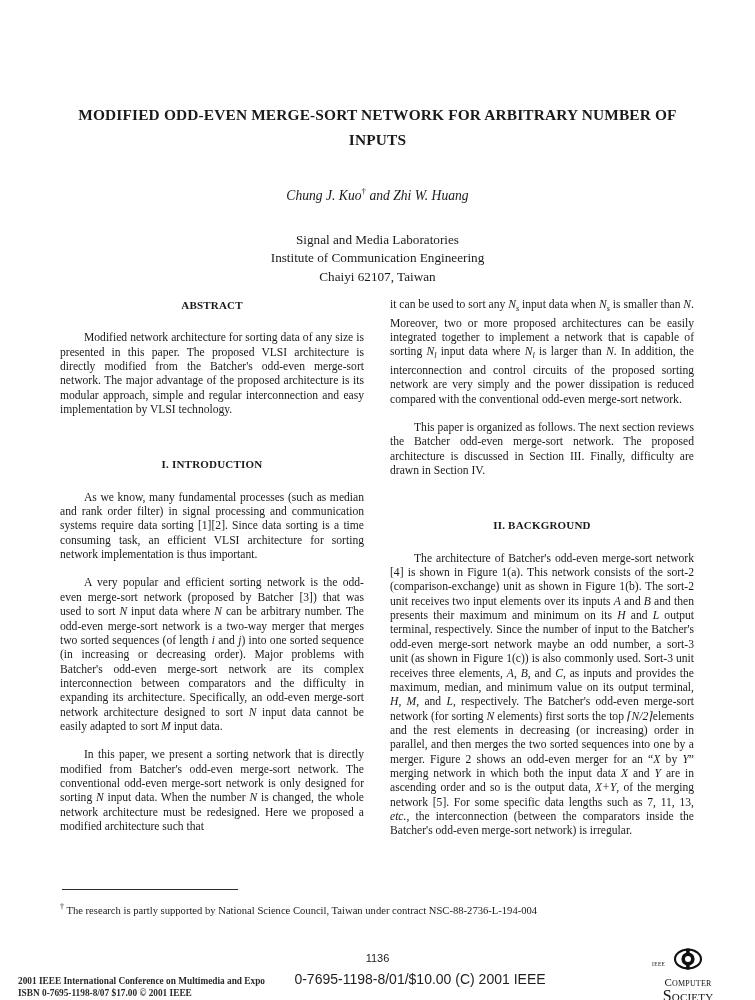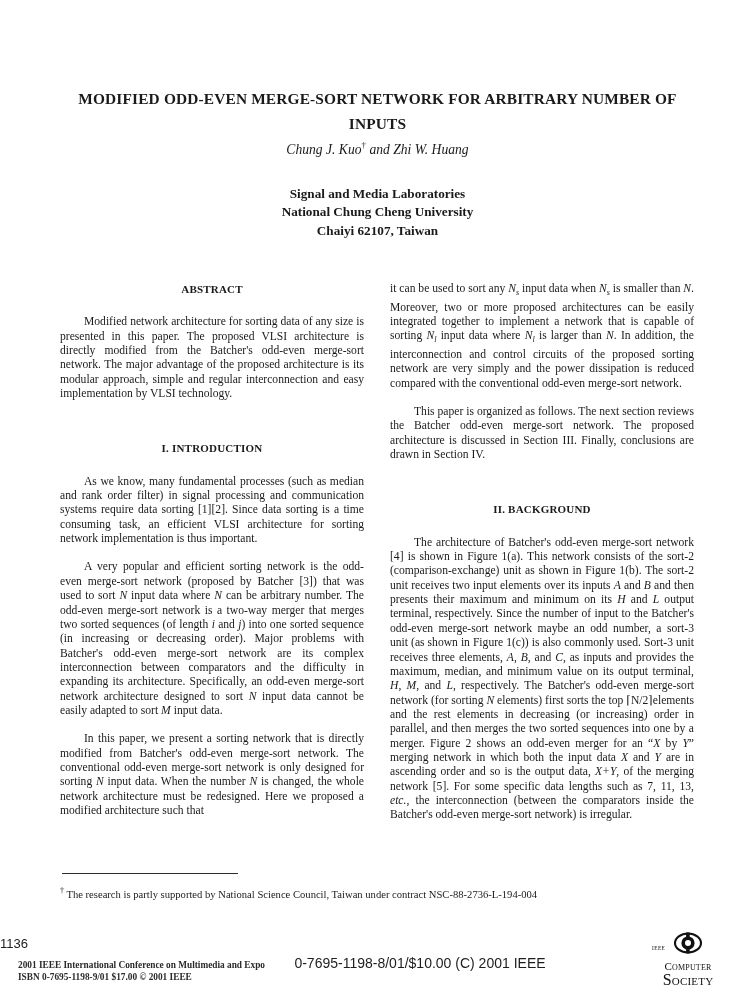--- a/index.html
+++ b/index.html
@@ -11,55 +11,55 @@
     width: 755px;
     height: 1000px;
     position: relative;
     font-family: "Liberation Serif", "DejaVu Serif", serif;
     color: #1a1a1a;
     overflow: hidden;
   }
 
   .page {
     position: absolute;
-    left: 0; top: 0;
+    left: 0; top: 16px;
     width: 755px;
     height: 700px;
   }
 
   
   .title-block {
     position: absolute;
     left: 62px;
     top: 86px;
     width: 631px;
     text-align: center;
   }
   .paper-title {
     font-size: 15.4px;
     font-weight: bold;
     line-height: 25px;
     letter-spacing: 0.15px;
     margin: 0;
   }
   .authors {
+    margin-top: 30px;
     font-size: 13.6px;
     font-style: italic;
     line-height: 18px;
   }
   .authors .dag {
     font-size: 9px;
     vertical-align: super;
     font-style: normal;
   }
   .affiliation {
     margin-top: 26px;
     font-size: 13.2px;
     line-height: 18.6px;
-    font-weight: bold;
   }
 
   
   .col {
     position: absolute;
     top: 282px;
     width: 304px;
     font-size: 11.6px;
     line-height: 14.35px;
     text-align: justify;
@@ -82,21 +82,21 @@
     hyphens: manual;
   }
   p.para:last-child { margin-bottom: 0; }
 
   i.v { font-style: italic; }
   .sub {
     font-size: 8.2px;
     vertical-align: sub;
     font-style: italic;
   }
-  .ceil { }
+  .ceil { font-style: italic; }
 
   
   .footnote-rule {
     position: absolute;
     left: 62px;
     top: 873px;
     width: 176px;
     height: 0;
     border-top: 1px solid #2b2b2b;
   }
@@ -112,22 +112,23 @@
     font-size: 8px;
     vertical-align: super;
   }
 
   
   .page-number {
     position: absolute;
     left: 0;
     top: 936px;
     width: 755px;
+    text-align: center;
     font-family: "Liberation Sans", "DejaVu Sans", sans-serif;
-    font-size: 13px;
+    font-size: 11px;
     color: #222;
   }
   .footer-left {
     position: absolute;
     left: 18px;
     top: 960px;
     width: 290px;
     font-size: 9.3px;
     line-height: 11.6px;
     color: #2a2a2a;
@@ -191,21 +192,21 @@
 
   <div class="title-block">
     <h1 class="paper-title">MODIFIED ODD-EVEN MERGE-SORT NETWORK FOR ARBITRARY NUMBER OF INPUTS</h1>
 
     <div class="authors">
       <span>Chung J. Kuo</span><span class="dag">†</span><span> and </span><span>Zhi W. Huang</span>
     </div>
 
     <div class="affiliation">
       <div>Signal and Media Laboratories</div>
-      <div>National Chung Cheng University</div>
+      <div>Institute of Communication Engineering</div>
       <div>Chaiyi 62107, Taiwan</div>
     </div>
   </div>
 
   <div class="col col-left">
 
     <h2 class="sec-head">ABSTRACT</h2>
     <p class="para">Modified network architecture for sorting data of any size is presented in this paper. The proposed VLSI architecture is directly modified from the Batcher's odd-even merge-sort network. The major advantage of the proposed architecture is its modular approach, simple and regular interconnection and easy implementation by VLSI technology.</p>
 
     <h2 class="sec-head spaced-above">I. INTRODUCTION</h2>
@@ -215,36 +216,36 @@
     <p class="para"><span>A very popular and efficient sorting network is the odd-even merge-sort network (proposed by Batcher [3]) that was used to sort </span><i class="v">N</i><span> input data where </span><i class="v">N</i><span> can be arbitrary number. The odd-even merge-sort network is a two-way merger that merges two sorted sequences (of length </span><i class="v">i</i><span> and </span><i class="v">j</i><span>) into one sorted sequence (in increasing or decreasing order). Major problems with Batcher's odd-even merge-sort network are its complex interconnection between comparators and the difficulty in expanding its architecture. Specifically, an odd-even merge-sort network architecture designed to sort </span><i class="v">N</i><span> input data cannot be easily adapted to sort </span><i class="v">M</i><span> input data.</span></p>
 
     <p class="para"><span>In this paper, we present a sorting network that is directly modified from Batcher's odd-even merge-sort network. The conventional odd-even merge-sort network is only designed for sorting </span><i class="v">N</i><span> input data. When the number </span><i class="v">N</i><span> is changed, the whole network architecture must be redesigned. Here we proposed a modified architecture such that</span></p>
 
   </div>
 
   <div class="col col-right">
 
     <p class="para" style="text-indent:0"><span>it can be used to sort any </span><i class="v">N</i><span class="sub">s</span><span> input data when </span><i class="v">N</i><span class="sub">s</span><span> is smaller than </span><i class="v">N</i><span>. Moreover, two or more proposed architectures can be easily integrated together to implement a network that is capable of sorting </span><i class="v">N</i><span class="sub">l</span><span> input data where </span><i class="v">N</i><span class="sub">l</span><span> is larger than </span><i class="v">N</i><span>. In addition, the interconnection and control circuits of the proposed sorting network are very simply and the power dissipation is reduced compared with the conventional odd-even merge-sort network.</span></p>
 
-    <p class="para">This paper is organized as follows. The next section reviews the Batcher odd-even merge-sort network. The proposed architecture is discussed in Section III. Finally, conclusions are drawn in Section IV.</p>
+    <p class="para">This paper is organized as follows. The next section reviews the Batcher odd-even merge-sort network. The proposed architecture is discussed in Section III. Finally, difficulty are drawn in Section IV.</p>
 
     <h2 class="sec-head spaced-above">II. BACKGROUND</h2>
 
     <p class="para"><span>The architecture of Batcher's odd-even merge-sort network [4] is shown in Figure 1(a). This network consists of the sort-2 (comparison-exchange) unit as shown in Figure 1(b). The sort-2 unit receives two input elements over its inputs </span><i class="v">A</i><span> and </span><i class="v">B</i><span> and then presents their maximum and minimum on its </span><i class="v">H</i><span> and </span><i class="v">L</i><span> output terminal, respectively. Since the number of input to the Batcher's odd-even merge-sort network maybe an odd number, a sort-3 unit (as shown in Figure 1(c)) is also commonly used. Sort-3 unit receives three elements, </span><i class="v">A</i><span>, </span><i class="v">B</i><span>, and </span><i class="v">C</i><span>, as inputs and provides the maximum, median, and minimum value on its output terminal, </span><i class="v">H</i><span>, </span><i class="v">M</i><span>, and </span><i class="v">L</i><span>, respectively. The Batcher's odd-even merge-sort network (for sorting </span><i class="v">N</i><span> elements) first sorts the top </span><span class="ceil">⌈N/2⌉</span><span>elements and the rest elements in decreasing (or increasing) order in parallel, and then merges the two sorted sequences into one by a merger. Figure 2 shows an odd-even merger for an “</span><i class="v">X</i><span> by </span><i class="v">Y</i><span>” merging network in which both the input data </span><i class="v">X</i><span> and </span><i class="v">Y</i><span> are in ascending order and so is the output data, </span><i class="v">X+Y</i><span>, of the merging network [5]. For some specific data lengths such as 7, 11, 13, </span><i class="v">etc.</i><span>, the interconnection (between the comparators inside the Batcher's odd-even merge-sort network) is irregular.</span></p>
 
   </div>
 
   <div class="footnote-rule"></div>
   <div class="footnote"><span class="dag">†</span><span> The research is partly supported by National Science Council, Taiwan under contract NSC-88-2736-L-194-004</span></div>
 
   <div class="page-number">1136</div>
 
   <div class="footer-left">
     <div>2001 IEEE International Conference on Multimedia and Expo</div>
-    <div>ISBN 0-7695-1198-9/01 $17.00 © 2001 IEEE</div>
+    <div>ISBN 0-7695-1198-8/07 $17.00 © 2001 IEEE</div>
   </div>
 
   <div class="footer-center">0-7695-1198-8/01/$10.00 (C) 2001 IEEE</div>
 
   <div class="cs-logo">
     <div class="cs-logo-emblem">
       <svg width="30" height="26" viewBox="0 0 30 26" aria-hidden="true">
         <ellipse cx="15" cy="11" rx="13" ry="9.5" fill="none" stroke="#111" stroke-width="2.1"></ellipse>
         <rect x="13.1" y="0.5" width="3.6" height="21" fill="#111"></rect>
         <ellipse cx="15" cy="11" rx="6.6" ry="6.6" fill="#111"></ellipse>

